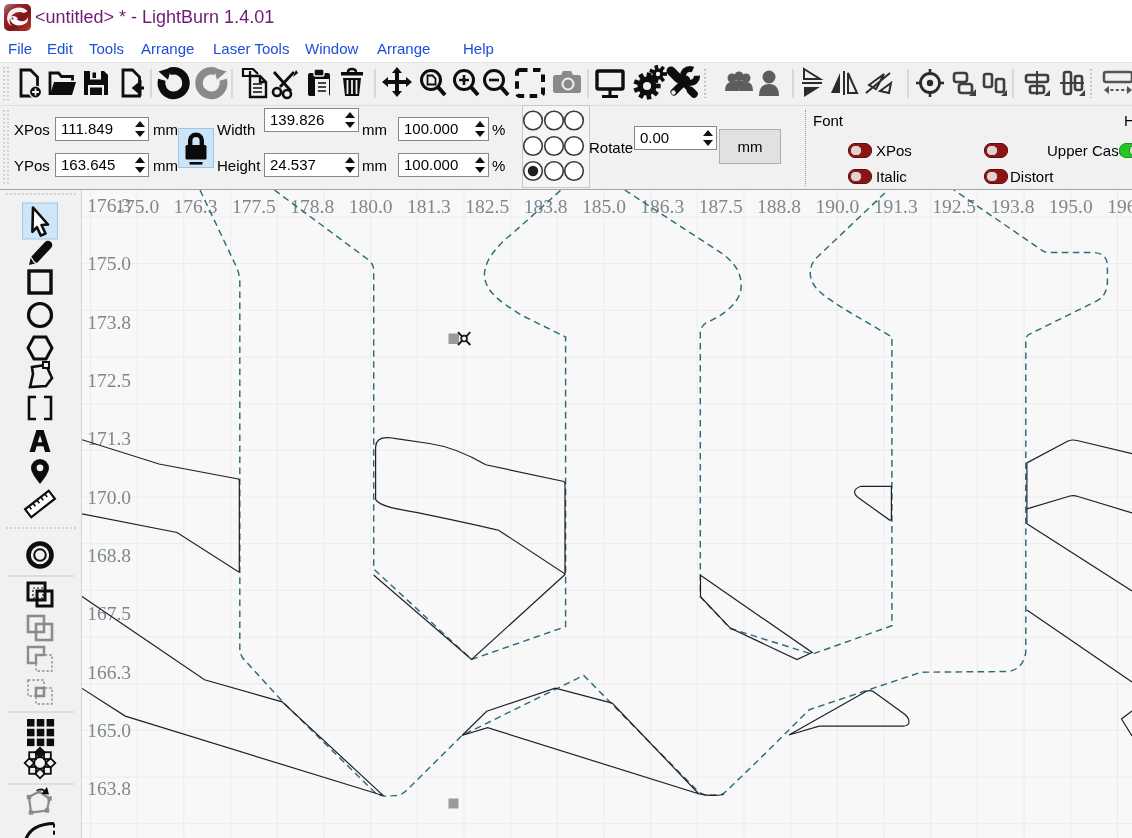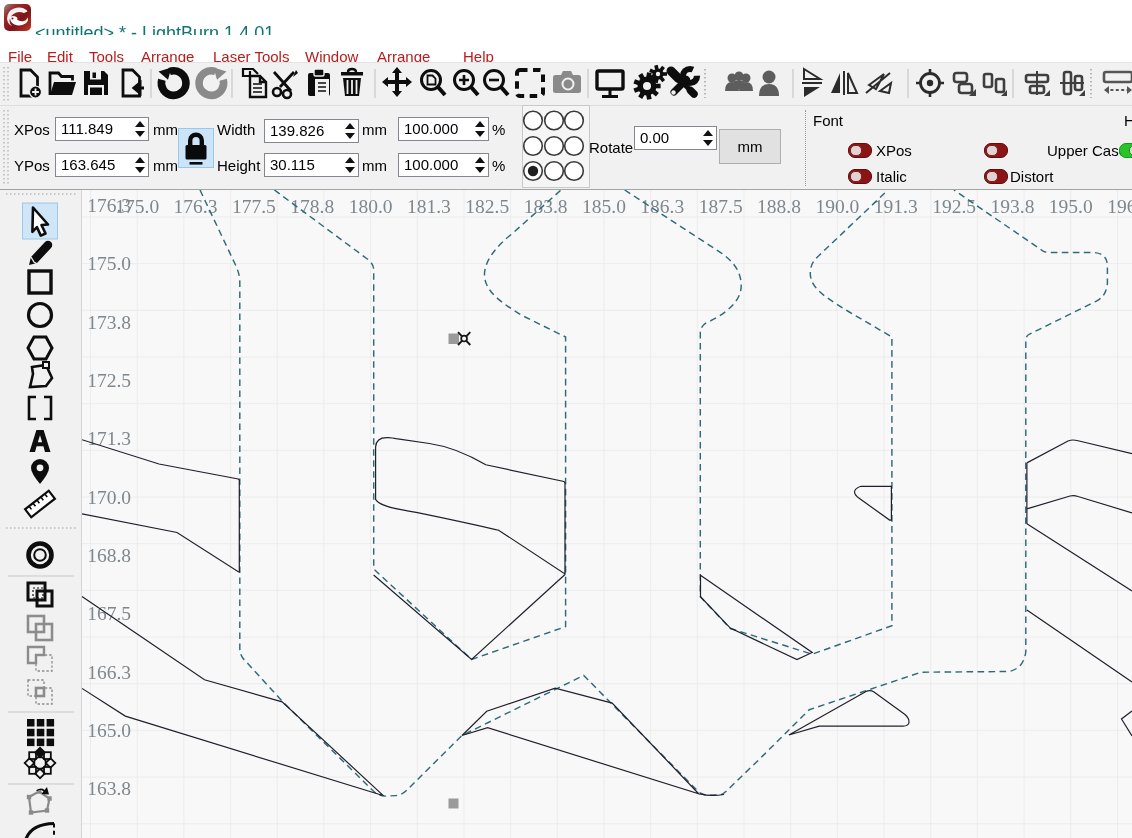--- a/index.html
+++ b/index.html
@@ -1,20 +1,20 @@
 <!DOCTYPE html>
 <html><head>
 <meta charset="utf-8">
 <style>
 html,body{margin:0;padding:0;width:1132px;height:838px;overflow:hidden;background:#fff;font-family:"Liberation Sans",sans-serif;}
 .abs{position:absolute;}
 #titlebar{position:absolute;left:0;top:0;width:1132px;height:35px;background:#fff;}
-#title{position:absolute;left:35px;top:7px;font-size:18px;color:#0f766e;margin-top:16px;}
+#title{position:absolute;left:35px;top:7px;font-size:18px;color:#701a75;}
 #menubar{position:absolute;left:0;top:35px;width:1132px;height:27px;background:#fff;}
-.menu{position:absolute;top:13px;font-size:15px;color:#b91c1c;}
+.menu{position:absolute;top:5px;font-size:15px;color:#1d4ed8;}
 #toolbar1{position:absolute;left:0;top:62px;width:1132px;height:42px;background:#f1f1f1;border-top:1px solid #e3e3e3;}
 #toolbar2{position:absolute;left:0;top:105px;width:1132px;height:83px;background:#f1f1f1;border-top:1px solid #dedede;border-bottom:6px solid #a3a3a3;}
 #palette{position:absolute;left:0;top:190px;width:81px;height:648px;background:#f1f1f1;border-right:1px solid #d4d4d4;}
 #canvas{position:absolute;left:82px;top:190px;width:1050px;height:648px;background:#f8f8f8;}
 .lbl{position:absolute;font-size:15px;color:#000;}
 .inp{position:absolute;background:#fff;border:1px solid #828790;font-size:15px;color:#000;}
 .inp .t{position:absolute;left:5px;top:2px;}
 .spin{position:absolute;right:1px;top:0;width:15px;height:100%;}
 .spin:before,.spin:after{content:"";position:absolute;left:3px;width:0;height:0;border-left:5px solid transparent;border-right:5px solid transparent;}
 .spin:before{top:3px;border-bottom:6px solid #111;}
@@ -289,33 +289,33 @@
     </div>
   <span class="lbl" style="left:153px;top:51px">mm</span>
   <div class="abs" style="left:178px;top:22px;width:34px;height:38px;background:#cce4f7;border:1px solid #9bc7e8">
     <svg width="34" height="38" viewBox="0 0 34 38">
         <path d="M9,16 v-4.5 a8,8 0 0 1 16,0 v4.5 h-4.4 v-4.5 a3.6,3.6 0 0 0 -7.2,0 v4.5 Z" fill="#0a0a0a"></path>
         <rect x="6.5" y="16" width="21" height="14.5" rx="1.5" fill="#0a0a0a"></rect>
         <rect x="10.5" y="33" width="13" height="2.6" fill="#0a0a0a"></rect>
       </svg>
   </div>
   <span class="lbl" style="left:217px;top:15px">Width</span>
-  <div class="inp" style="left:264px;top:13px;width:93px;height:22px">
+  <div class="inp" style="left:264px;top:2px;width:93px;height:22px">
       <span class="t">139.826</span>
       <span class="spin"></span>
     </div>
   <span class="lbl" style="left:362px;top:15px">mm</span>
   <div class="inp" style="left:398px;top:11px;width:89px;height:22px">
       <span class="t">100.000</span>
       <span class="spin"></span>
     </div>
   <span class="lbl" style="left:492px;top:15px">%</span>
   <span class="lbl" style="left:217px;top:51px">Height</span>
   <div class="inp" style="left:264px;top:47px;width:93px;height:22px">
-      <span class="t">30.115</span>
+      <span class="t">24.537</span>
       <span class="spin"></span>
     </div>
   <span class="lbl" style="left:362px;top:51px">mm</span>
   <div class="inp" style="left:398px;top:47px;width:89px;height:22px">
       <span class="t">100.000</span>
       <span class="spin"></span>
     </div>
   <span class="lbl" style="left:492px;top:51px">%</span>
   <div class="abs" style="left:522px;top:-1px;width:66px;height:81px;background:#f5f5f5;border:1px solid #c9c9c9"></div>
   <svg class="abs" style="left:521px;top:0" width="68" height="82" viewBox="0 0 68 82">

